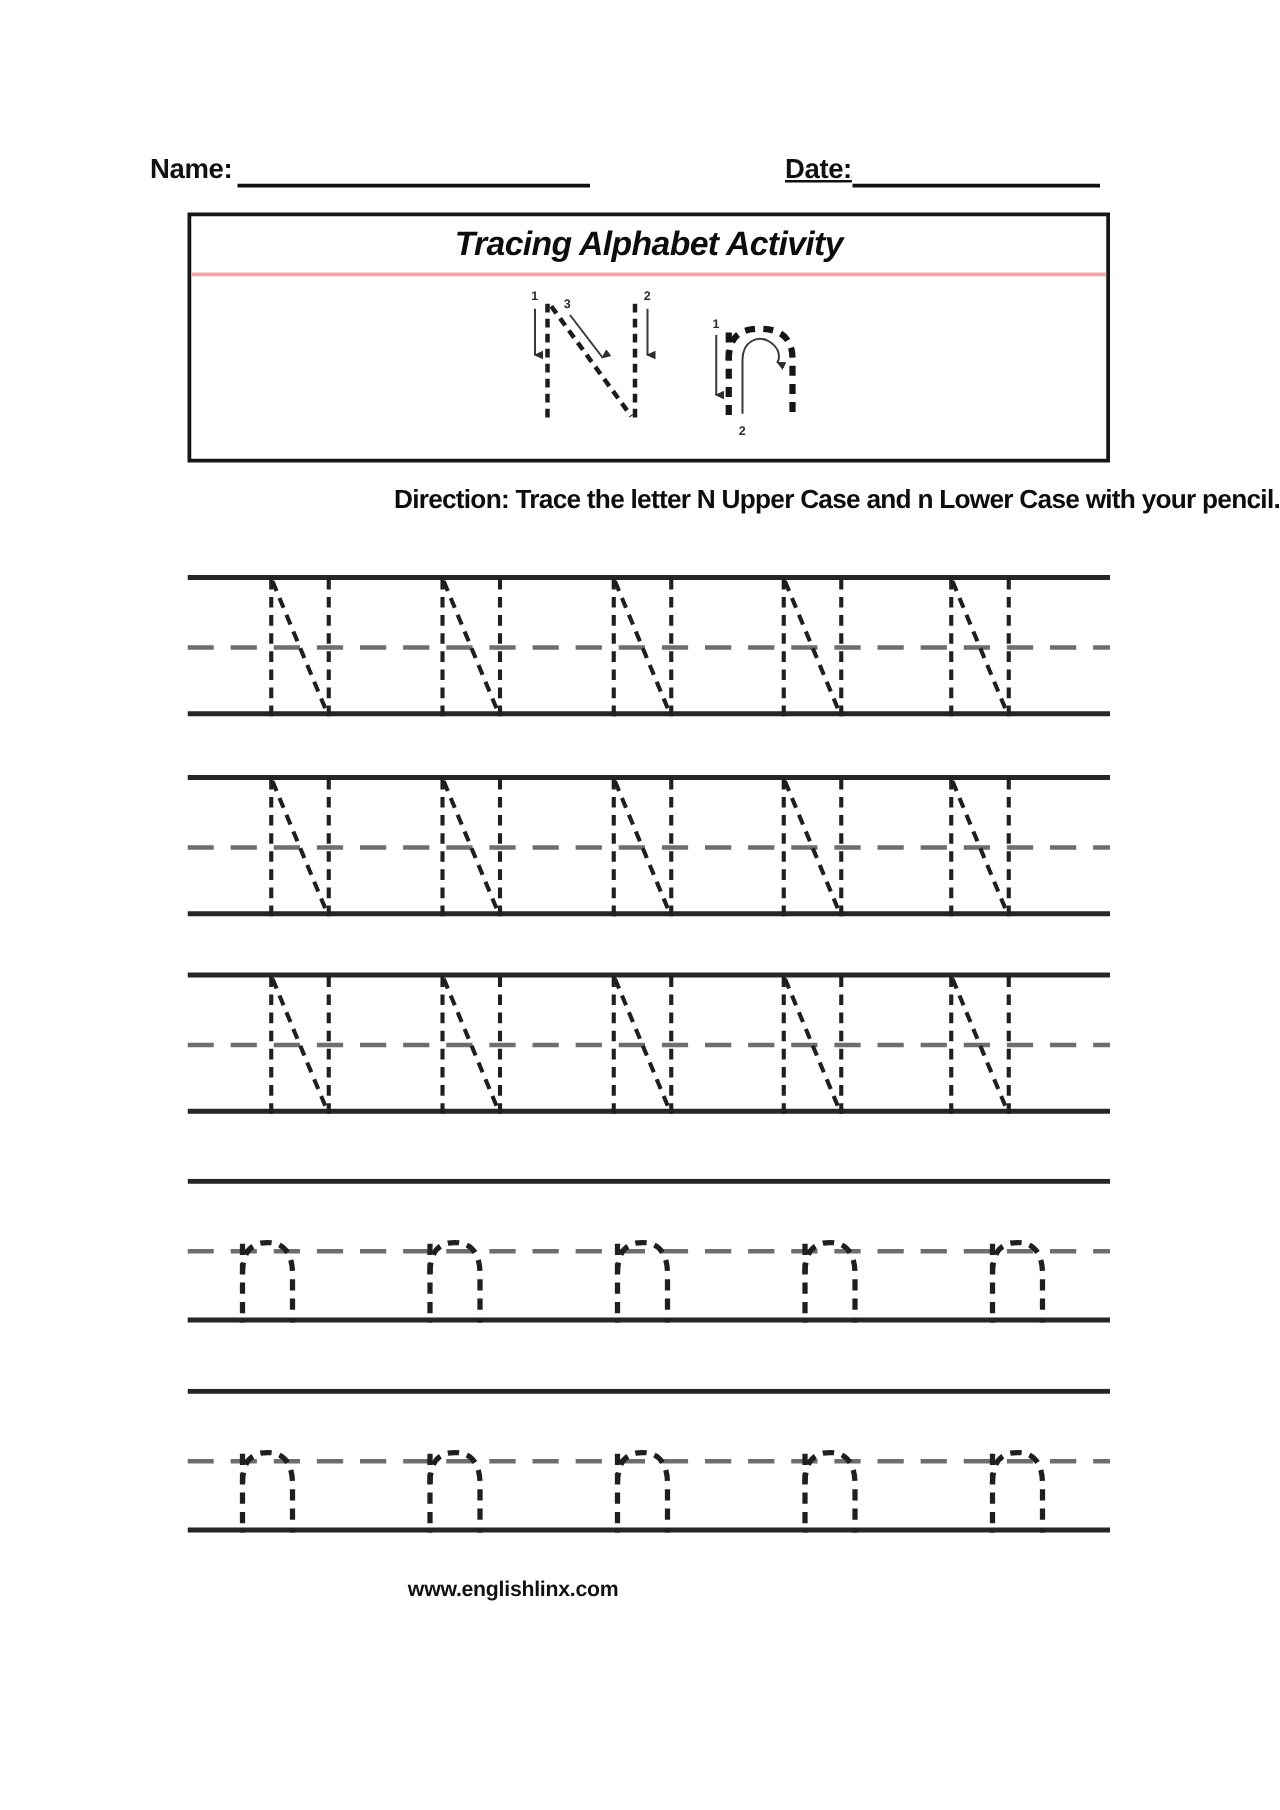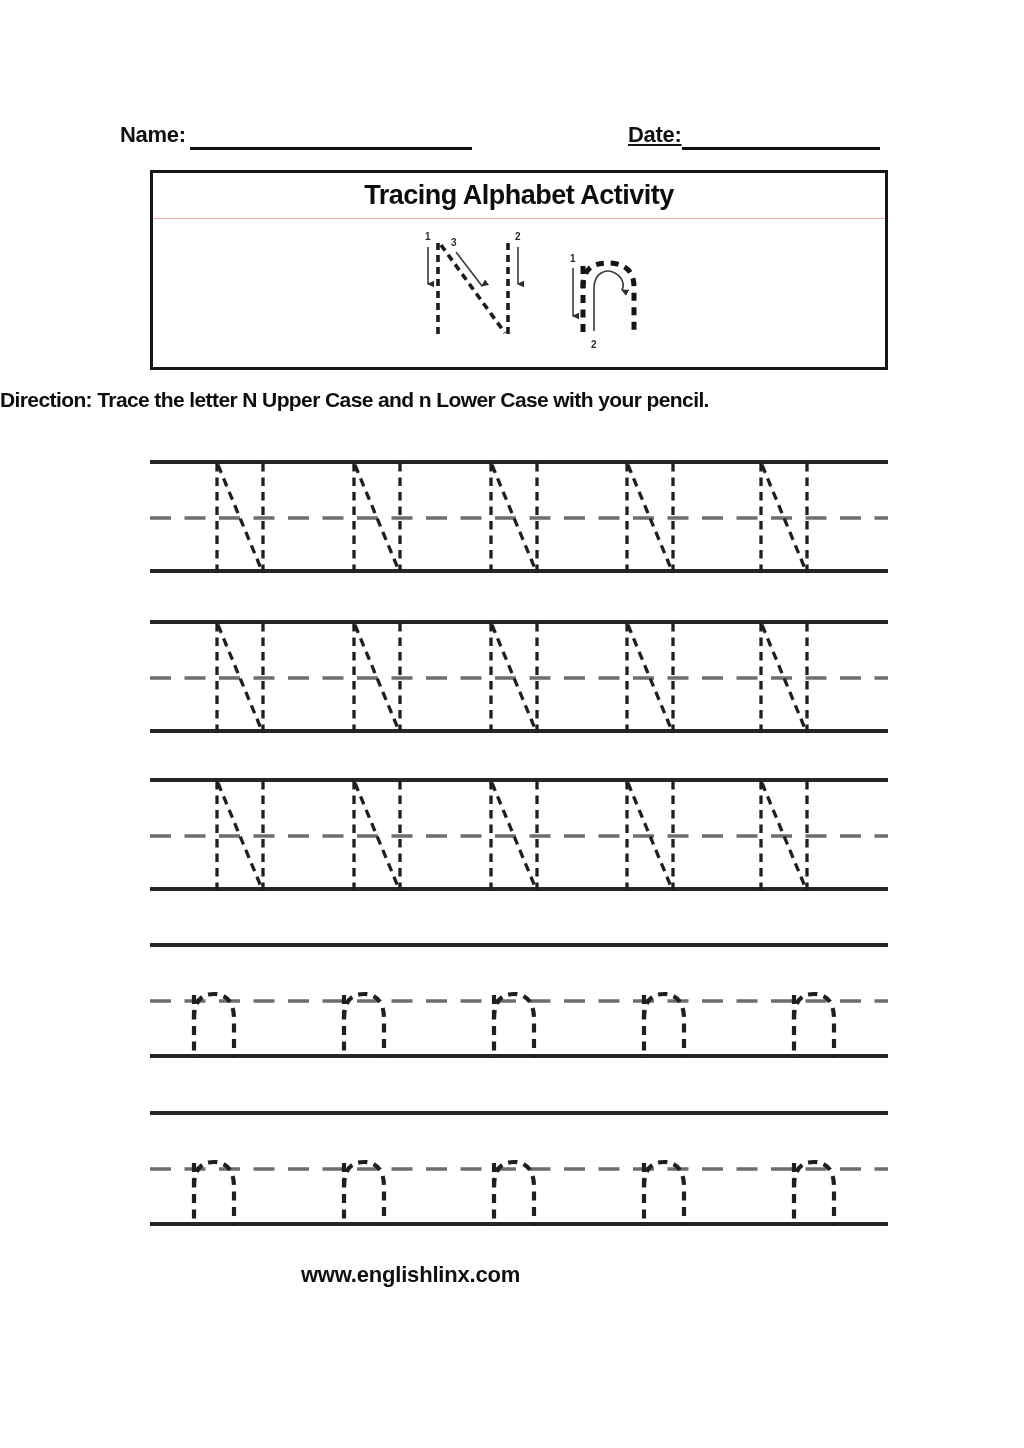--- a/index.html
+++ b/index.html
@@ -15,30 +15,30 @@
   .abs{position:absolute;}
   .field-label{
     font-size:22px;font-weight:bold;letter-spacing:-0.3px;color:#111;
   }
   .blank-line{border-top:3px solid #111;height:0;}
   .title-box{
     left:150px;top:170px;width:732px;height:194px;
     border:3px solid #161616;background:#fff;
   }
   .title-bar{
-    height:45px;line-height:45px;border-bottom:1px solid #fca5a5;
-    text-align:center;font-size:27px;font-weight:bold;letter-spacing:-0.5px;color:#0d0d0d;
+    height:45px;line-height:45px;border-bottom:3px solid #fca5a5;
+    text-align:center;font-size:27px;font-weight:bold;letter-spacing:-0.5px;color:#0d0d0d;font-style:italic;
   }
   .direction{
-    left:0;top:388px;width:1024px;text-align:left;
+    left:0;top:388px;width:1024px;text-align:right;
     font-size:21px;font-weight:bold;letter-spacing:-0.6px;color:#0d0d0d;
   }
   .footer{
     left:0;top:1262px;width:821px;text-align:center;
-    font-size:22px;font-weight:bold;letter-spacing:-0.2px;color:#111;
+    font-size:17px;font-weight:bold;letter-spacing:-0.2px;color:#111;
   }
   .rows-layer{left:150px;top:0;width:738px;height:1448px;}
   .trace-row{position:absolute;left:0;width:738px;height:120px;}
   svg text.stroke-num{
     font-family:"Liberation Sans", sans-serif;
     font-size:10px;font-weight:bold;fill:#2b2b2b;
   }
 </style>
 </head>
 <body>

